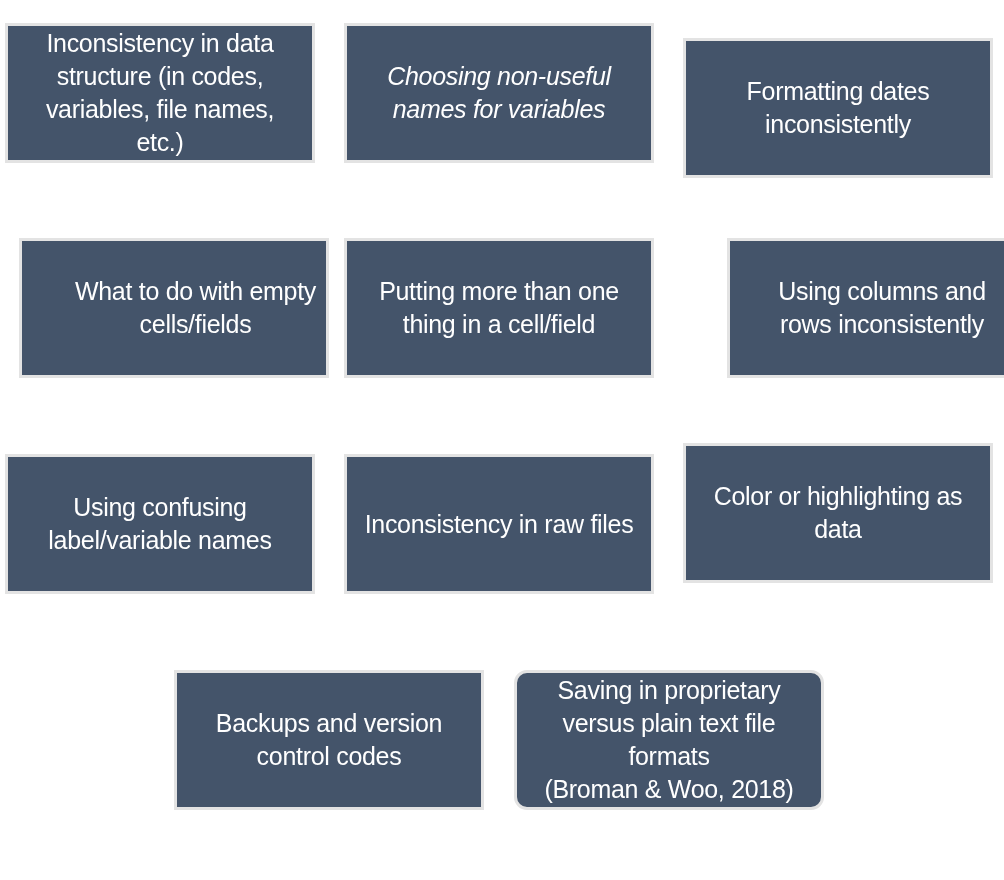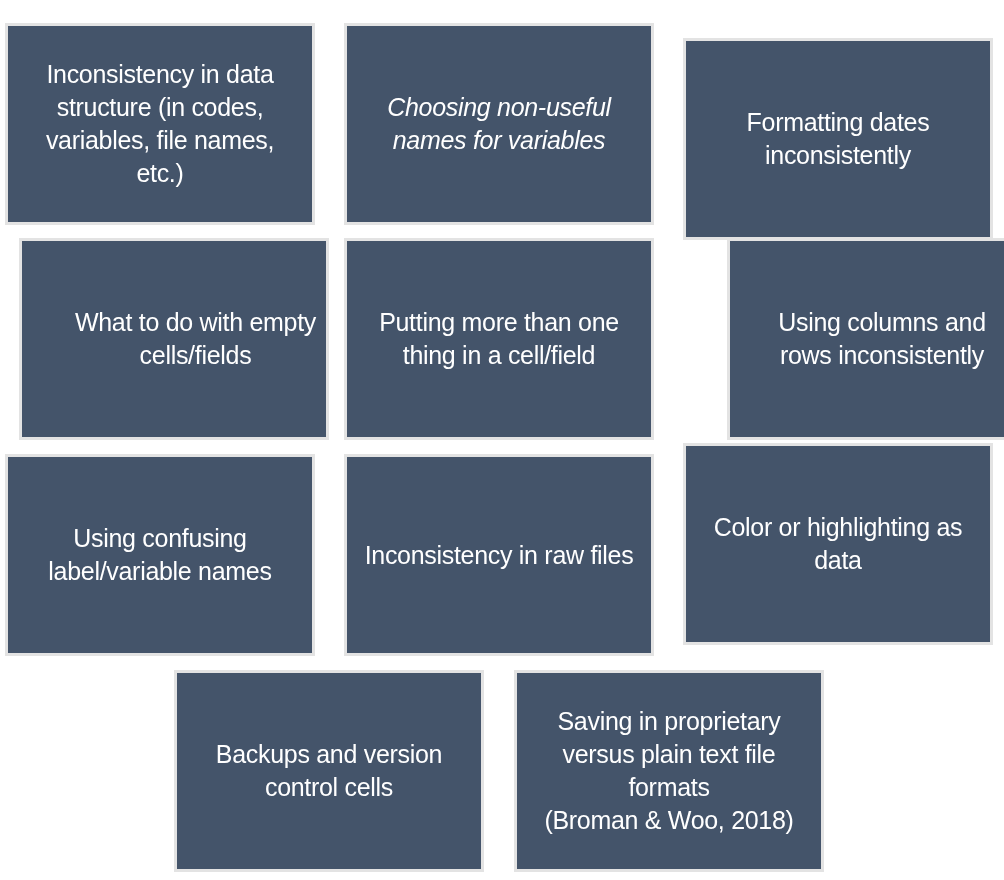--- a/index.html
+++ b/index.html
@@ -11,21 +11,21 @@
       width: 1004px;
       height: 880px;
       position: relative;
       overflow: hidden;
       font-family: "Liberation Sans", "DejaVu Sans", sans-serif;
     }
     .box {
       position: absolute;
       box-sizing: border-box;
       width: 310px;
-      height: 202px;
+      height: 140px;
       background: #44546A;
       border: 3px solid #e3e3e3;
       display: flex;
       align-items: center;
       justify-content: center;
       text-align: center;
       color: #ffffff;
       font-size: 25px;
       line-height: 33px;
       padding: 0 10px;
@@ -75,21 +75,21 @@
   <div class="box" style="left:344px; top:454px;">
     <span>Inconsistency in raw files</span>
   </div>
   <div class="box" style="left:683px; top:443px;">
     <span>Color or highlighting as
 data</span>
   </div>
 
   <div class="box" style="left:174px; top:670px;">
     <span>Backups and version
-control cells</span>
+control codes</span>
   </div>
-  <div class="box" style="left:514px; top:670px;">
+  <div class="box" style="left:514px; top:670px;border-radius:13px;">
     <span>Saving in proprietary
 versus plain text file
 formats
 (Broman &amp; Woo, 2018)</span>
   </div>
 </div>
 
 </body></html>

